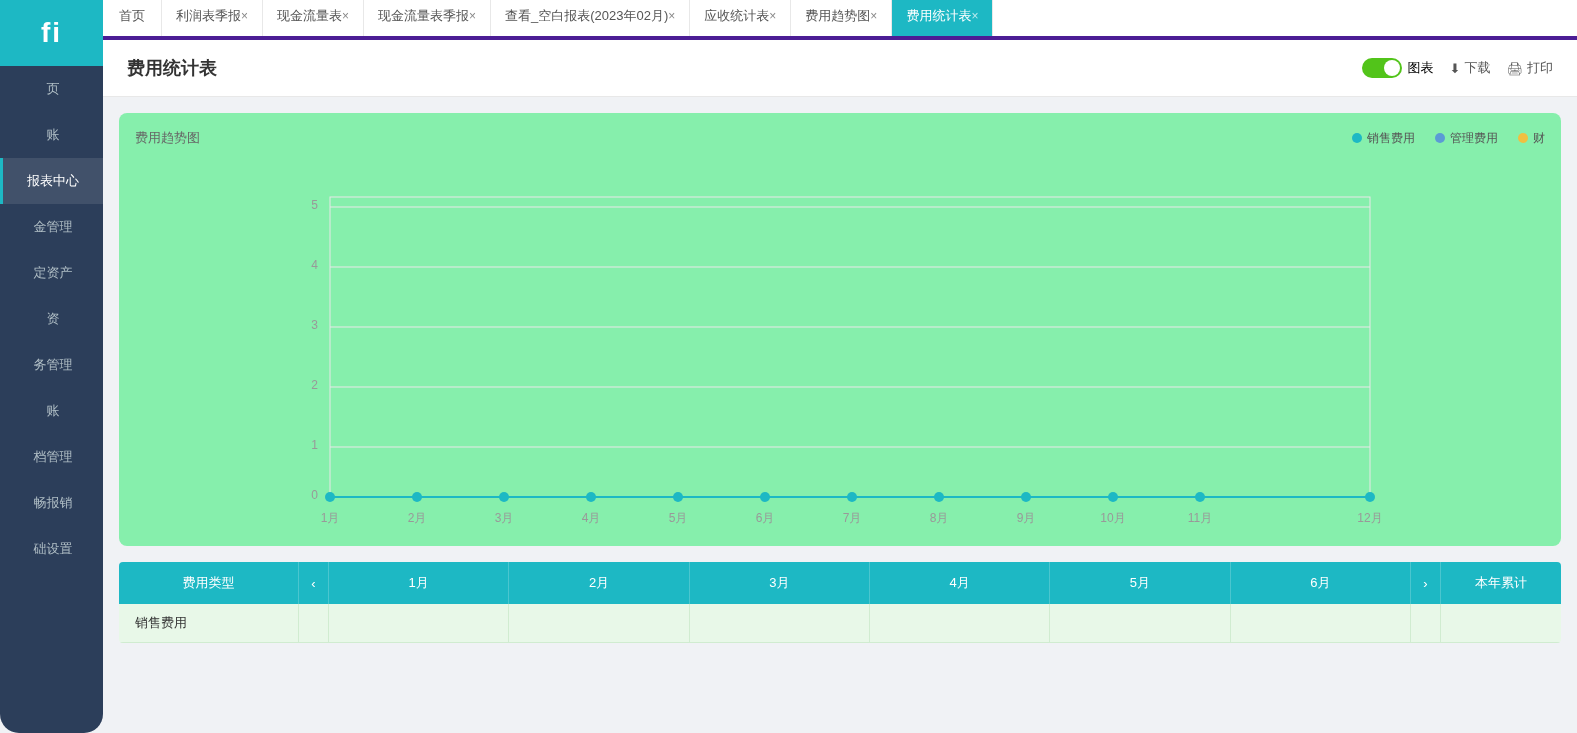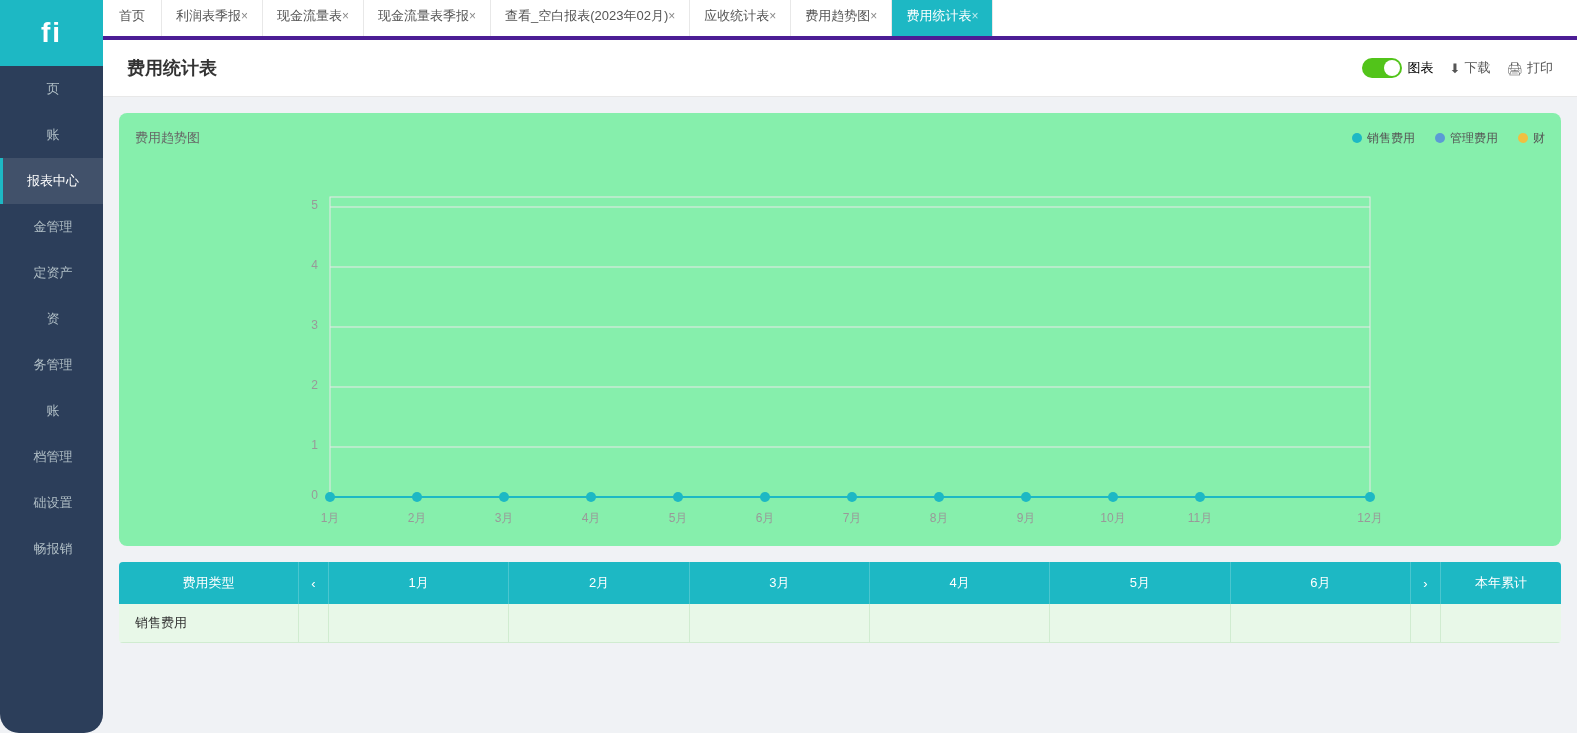--- a/index.html
+++ b/index.html
@@ -245,22 +245,22 @@
   <div class="sidebar-logo">fi</div>
   <div class="sidebar-item">页</div>
   <div class="sidebar-item">账</div>
   <div class="sidebar-item active">报表中心</div>
   <div class="sidebar-item">金管理</div>
   <div class="sidebar-item">定资产</div>
   <div class="sidebar-item">资</div>
   <div class="sidebar-item">务管理</div>
   <div class="sidebar-item">账</div>
   <div class="sidebar-item">档管理</div>
+  <div class="sidebar-item">畅报销</div>
   <div class="sidebar-item">础设置</div>
-  <div class="sidebar-item">畅报销</div>
 </div>
 
 <div class="main">
 
   <div class="tab-bar">
     <div class="tab-home">首页</div>
     <div class="tab">
       <span>利润表季报</span>
       <span class="tab-close">×</span>
     </div>

